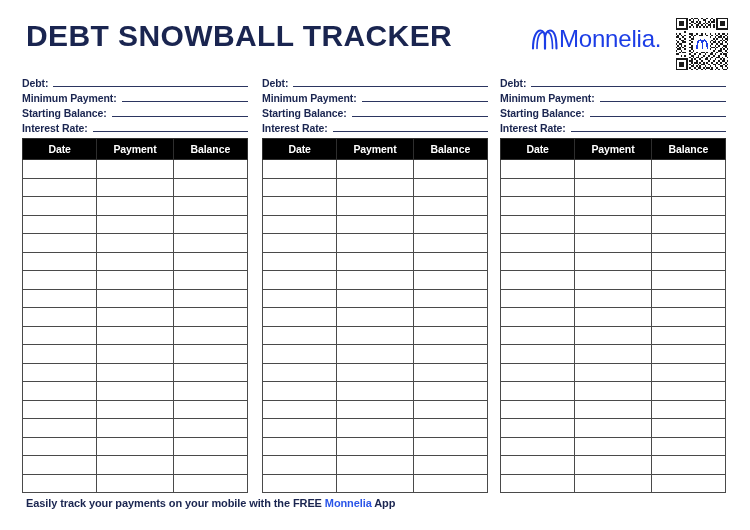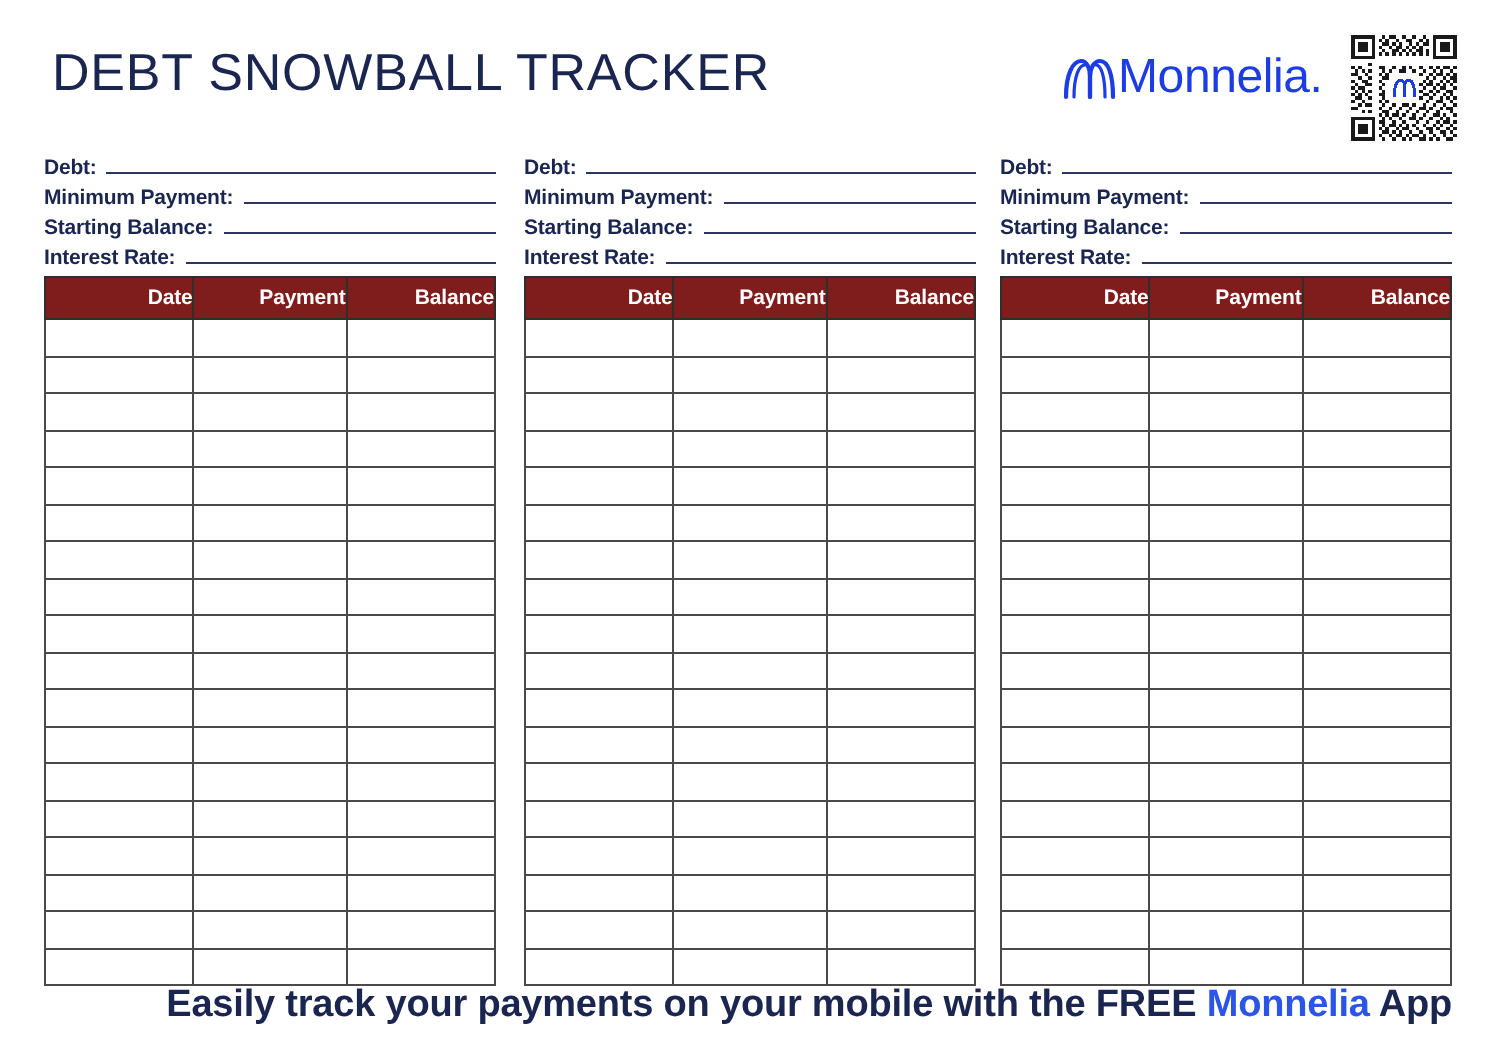--- a/index.html
+++ b/index.html
@@ -20,22 +20,22 @@
   .header {
     position: absolute;
     left: 0; top: 0;
     width: 750px;
     height: 72px;
   }
   .page-title {
     position: absolute;
     left: 26px;
     top: 18px;
-    font-size: 26px;
-    font-weight: 400;
+    font-size: 30px;
+    font-weight: 700;
     letter-spacing: 0.4px;
     color: #1a2550;
     line-height: 36px;
     white-space: nowrap;
   }
   .brand {
     position: absolute;
     left: 531px;
     top: 24px;
     display: flex;
@@ -108,55 +108,54 @@
   }
 
   
   .tbl {
     position: relative;
     width: 226px;
     border-collapse: collapse;
     table-layout: fixed;
   }
   .tbl th {
-    background: #7f1d1d;
+    background: #000000;
     color: #ffffff;
     font-size: 10.5px;
     font-weight: 700;
     height: 20px;
     line-height: 20px;
     padding: 0;
-    text-align: right;
+    text-align: center;
     border: 1.4px solid #2e2e2e;
     letter-spacing: -0.1px;
   }
   .tbl td {
     height: 17.5px;
     padding: 0;
     border: 1.4px solid #4a4a4a;
     background: #ffffff;
   }
   .tbl col.c-date { width: 33%; }
   .tbl col.c-pay  { width: 34%; }
   .tbl col.c-bal  { width: 33%; }
 
   
   .footer {
     position: absolute;
     left: 26px;
     top: 492px;
     width: 700px;
     height: 24px;
-    font-size: 19px;
+    font-size: 11px;
     font-weight: 700;
     color: #1a2550;
     line-height: 22px;
     letter-spacing: -0.1px;
     white-space: nowrap;
-    text-align: right;
   }
   .footer .accent { color: #2a55e8; }
 </style>
 </head>
 <body>
 
 <div class="header">
 
   <div class="page-title">DEBT SNOWBALL TRACKER</div>
 

